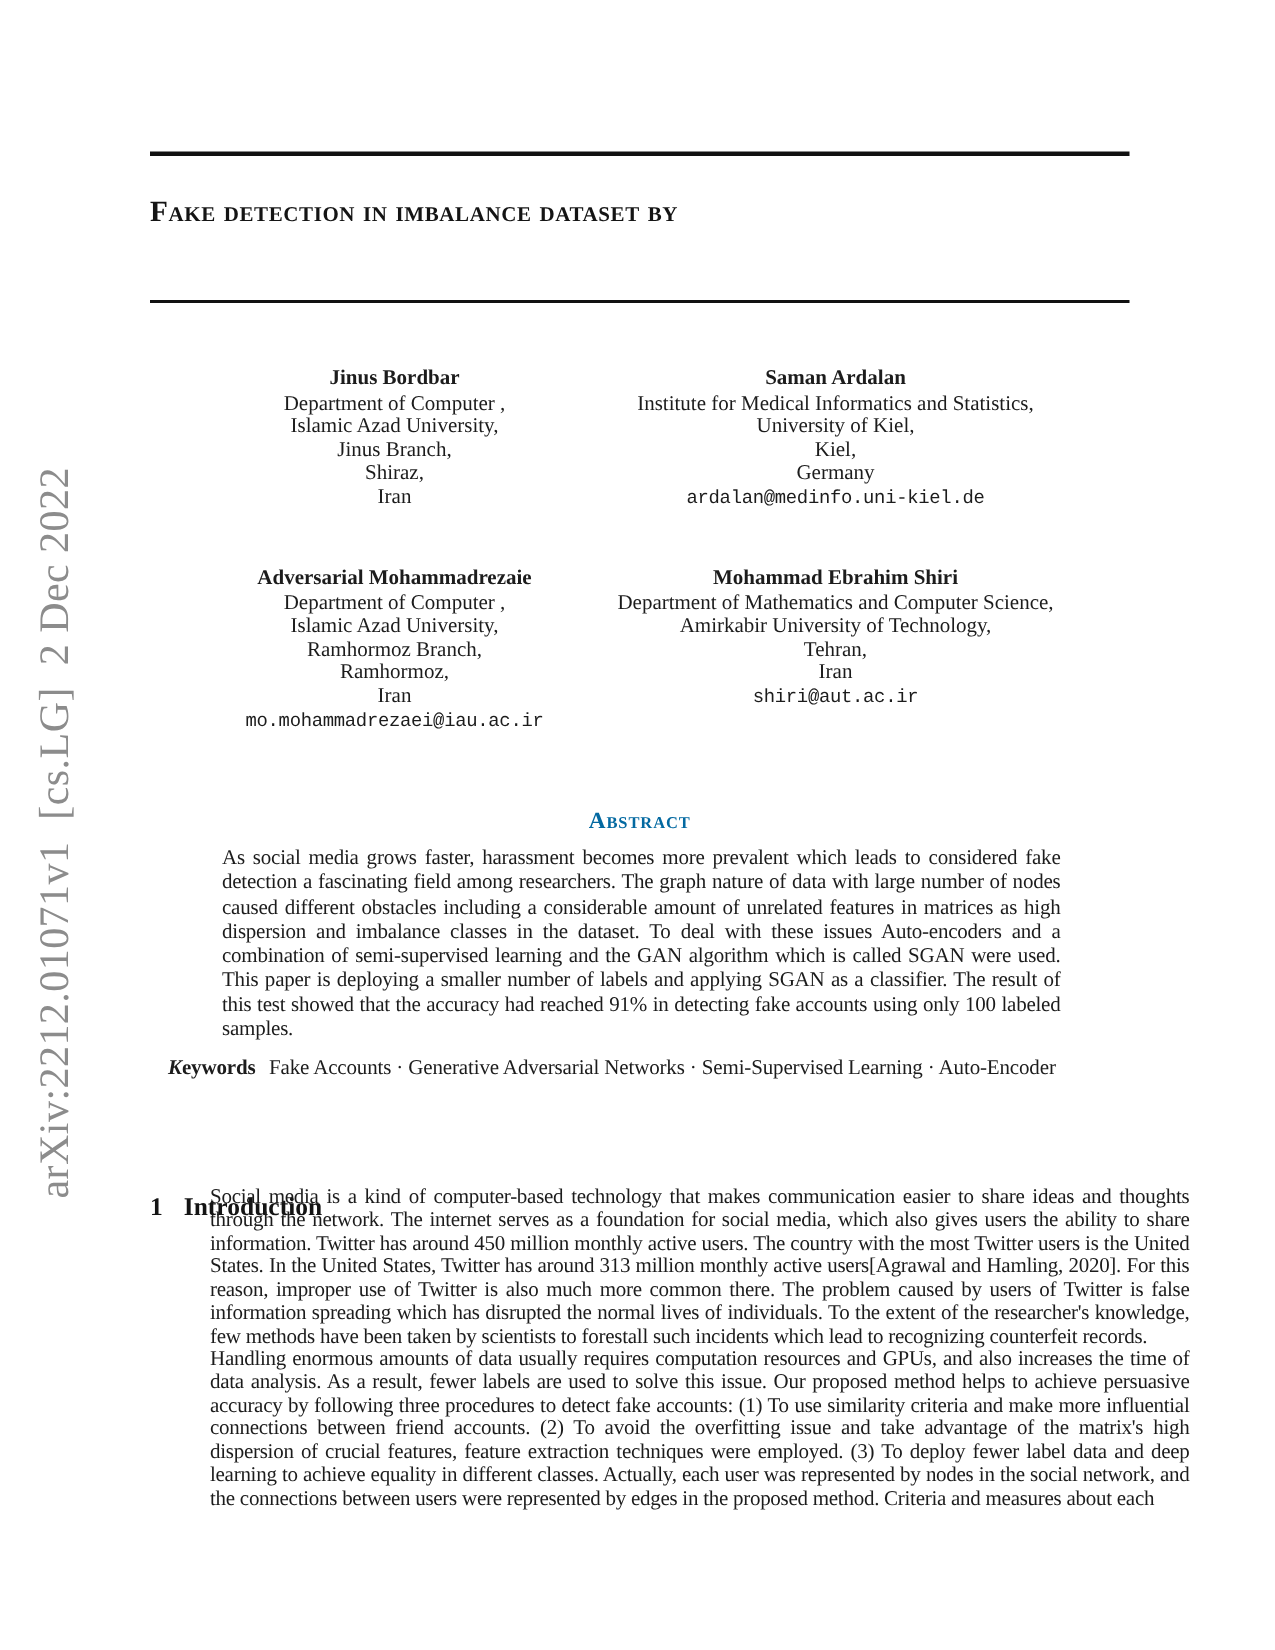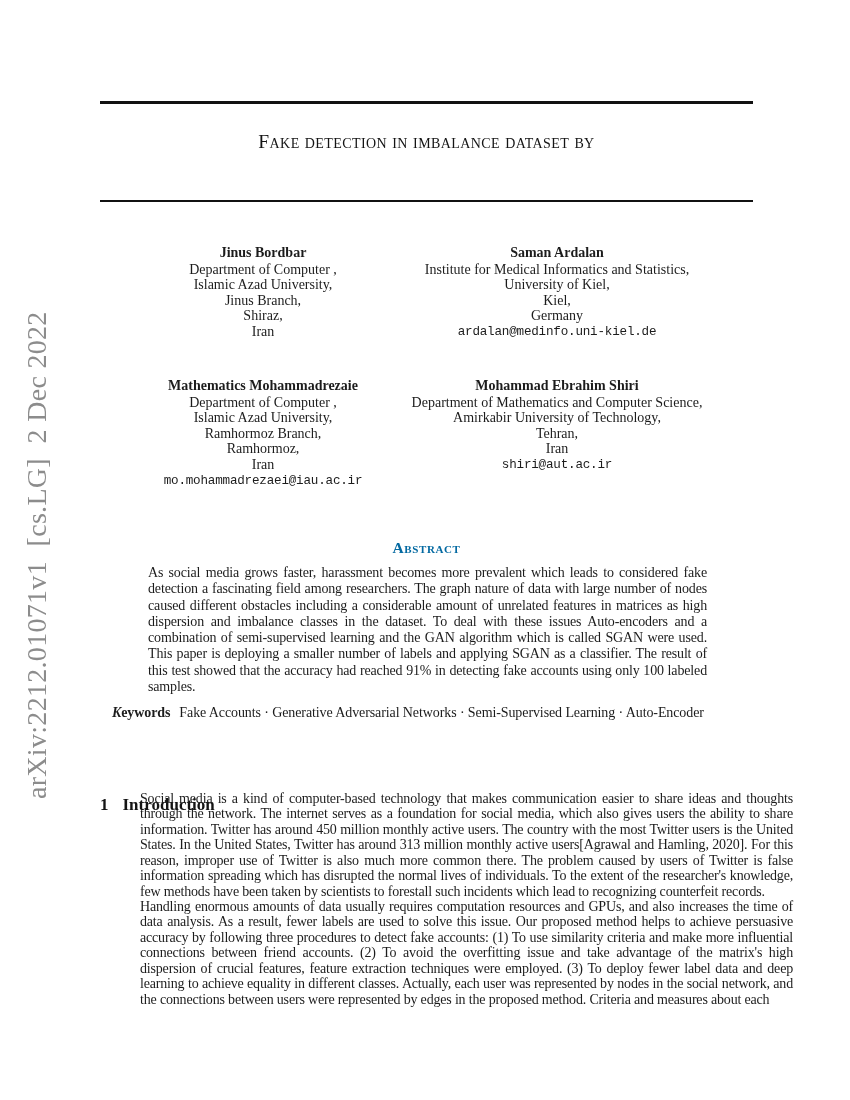--- a/index.html
+++ b/index.html
@@ -40,23 +40,22 @@
   .rule-top { top: 101px; height: 2.6px; }
   .rule-bottom { top: 200px; height: 2.2px; }
 
   
   .title {
     position: absolute;
     top: 127px;
     left: 100px;
     width: 653px;
     margin: 0;
-    text-align: center;
     font-variant: small-caps;
-    font-weight: normal;
+    font-weight: bold;
     font-size: 19.5px;
     line-height: 29px;
     letter-spacing: 0.4px;
     color: #141414;
   }
   .title .t-line { display: block; }
 
   
   .author {
     position: absolute;
@@ -170,21 +169,21 @@
   <div class="author a1">
     <div class="author-name">Saman Ardalan</div>
     <div class="author-line">Institute for Medical Informatics and Statistics,</div>
     <div class="author-line">University of Kiel,</div>
     <div class="author-line">Kiel,</div>
     <div class="author-line">Germany</div>
     <div class="author-email">ardalan@medinfo.uni-kiel.de</div>
   </div>
 
   <div class="author a2">
-    <div class="author-name">Mathematics Mohammadrezaie</div>
+    <div class="author-name">Adversarial Mohammadrezaie</div>
     <div class="author-line">Department of Computer ,</div>
     <div class="author-line">Islamic Azad University,</div>
     <div class="author-line">Ramhormoz Branch,</div>
     <div class="author-line">Ramhormoz,</div>
     <div class="author-line">Iran</div>
     <div class="author-email">mo.mohammadrezaei@iau.ac.ir</div>
   </div>
 
   <div class="author a3">
     <div class="author-name">Mohammad Ebrahim Shiri</div>

